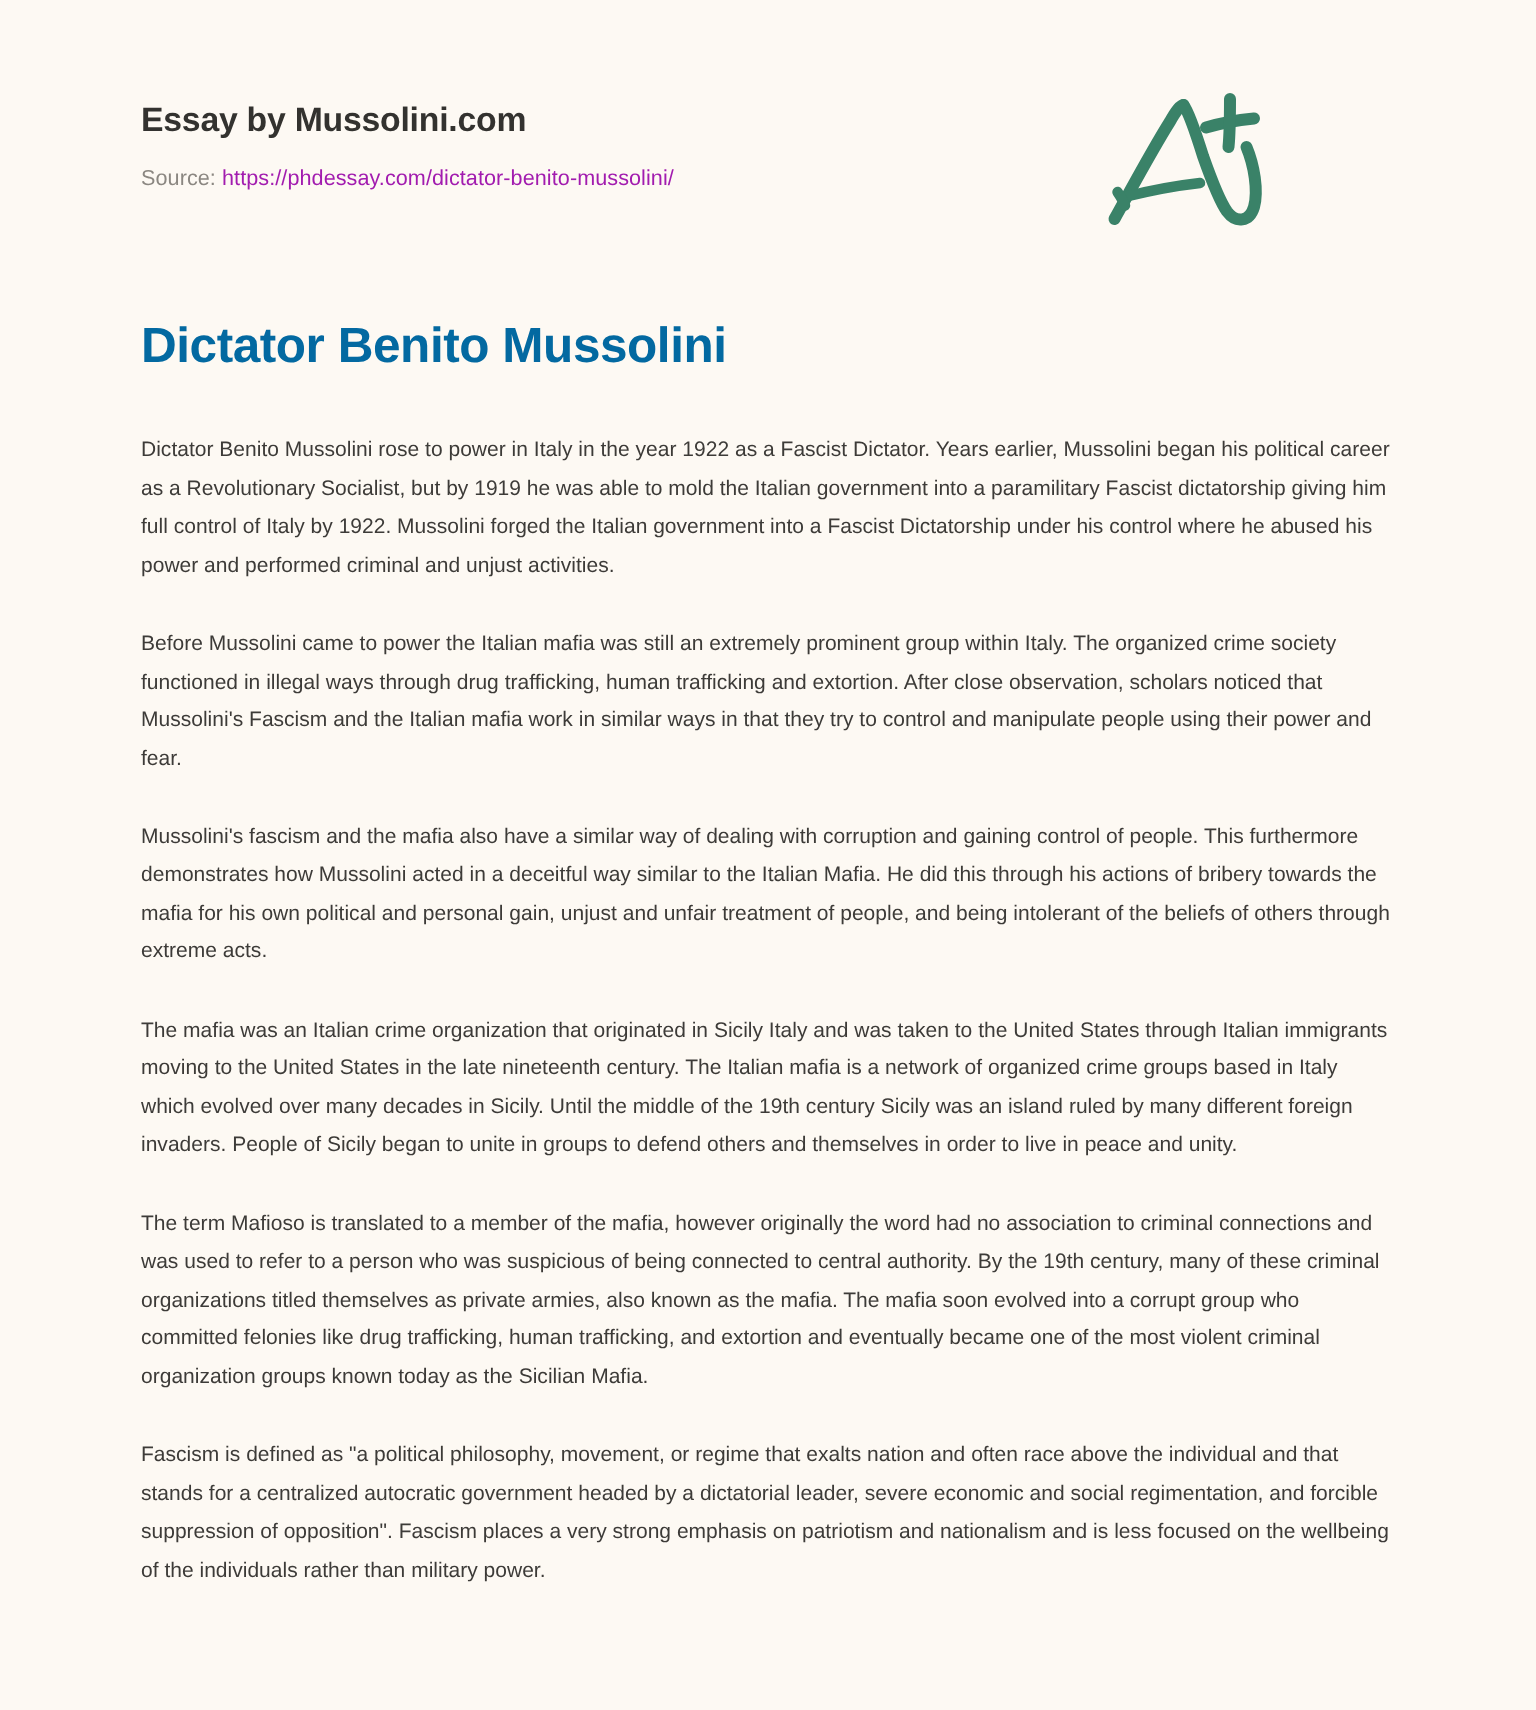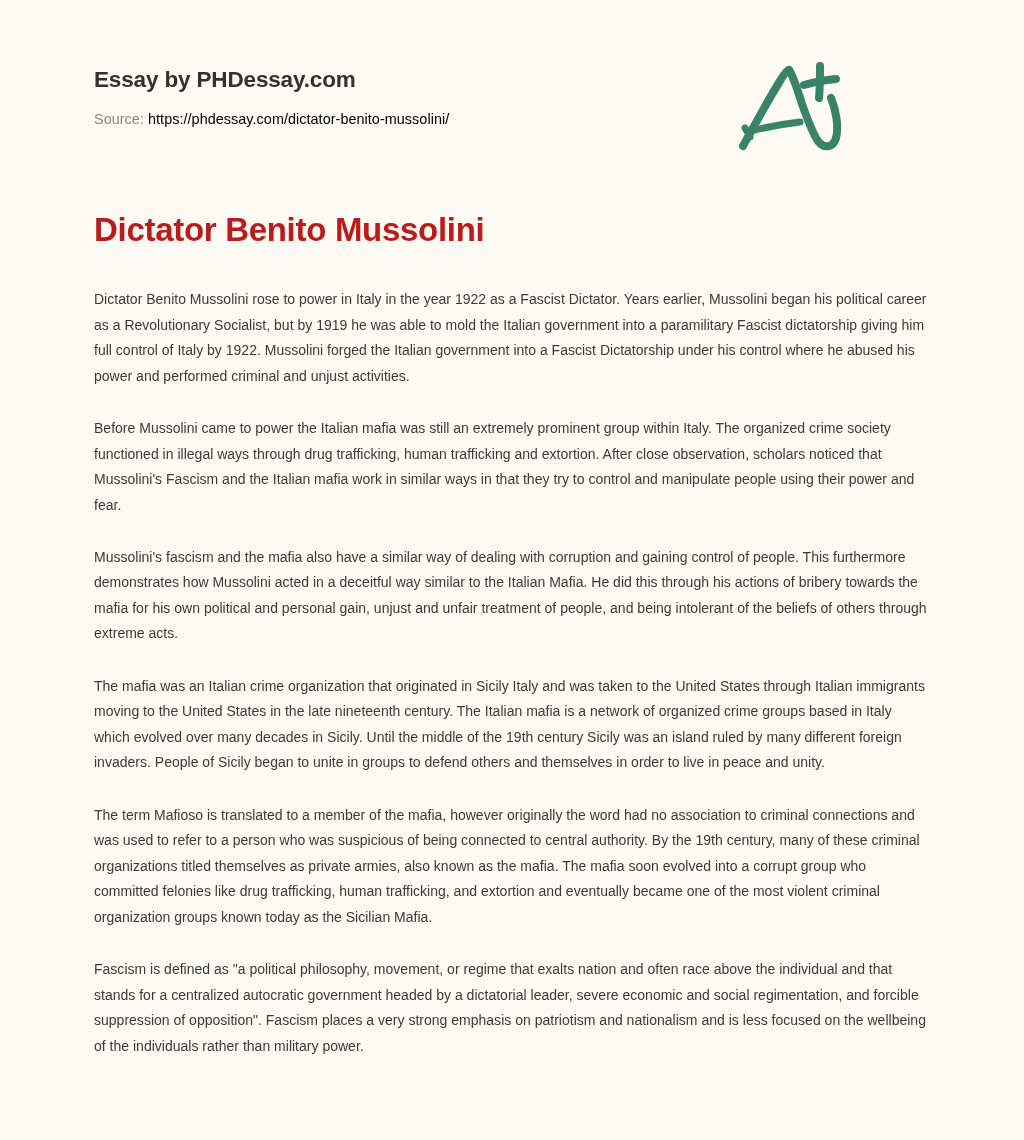--- a/index.html
+++ b/index.html
@@ -48,21 +48,21 @@
     color: #8b8781;
     line-height: 1.3;
     letter-spacing: 0.05px;
   }
 
   .source-label {
     color: #8b8781;
   }
 
   .source-url {
-    color: #000000;
+    color: #a21caf;
     text-decoration: none;
   }
 
   
   .logo-wrap {
     position: absolute;
     top: 58px;
     right: 84px;
     width: 116px;
     height: 108px;
@@ -72,21 +72,21 @@
     width: 116px;
     height: 108px;
   }
 
   
   .doc-title {
     margin: 0;
     padding-top: 93px;
     font-size: 33px;
     font-weight: bold;
-    color: #b91c1c;
+    color: #0369a1;
     letter-spacing: -0.3px;
     line-height: 1.25;
   }
 
   
   .article-body {
     padding-top: 37px;
   }
 
   .article-body p {
@@ -101,21 +101,21 @@
   .article-body p:last-child {
     margin-bottom: 0;
   }
 </style>
 </head>
 <body>
 
 <div class="page">
 
   <header class="site-header">
-    <div class="brand-line">Essay by PHDessay.com</div>
+    <div class="brand-line">Essay by Mussolini.com</div>
     <div class="source-line">
       <span class="source-label">Source:</span>
       <span class="source-url">https://phdessay.com/dictator-benito-mussolini/</span>
     </div>
 
     <div class="logo-wrap">
       <svg viewBox="0 0 116 108" xmlns="http://www.w3.org/2000/svg" aria-hidden="true">
         <g fill="none" stroke="#3a8268" stroke-linecap="round" stroke-linejoin="round">
 
           <path d="M13 88 C22 72 38 42 50 23 C54 16 57 12 59 12" stroke-width="8"></path>

